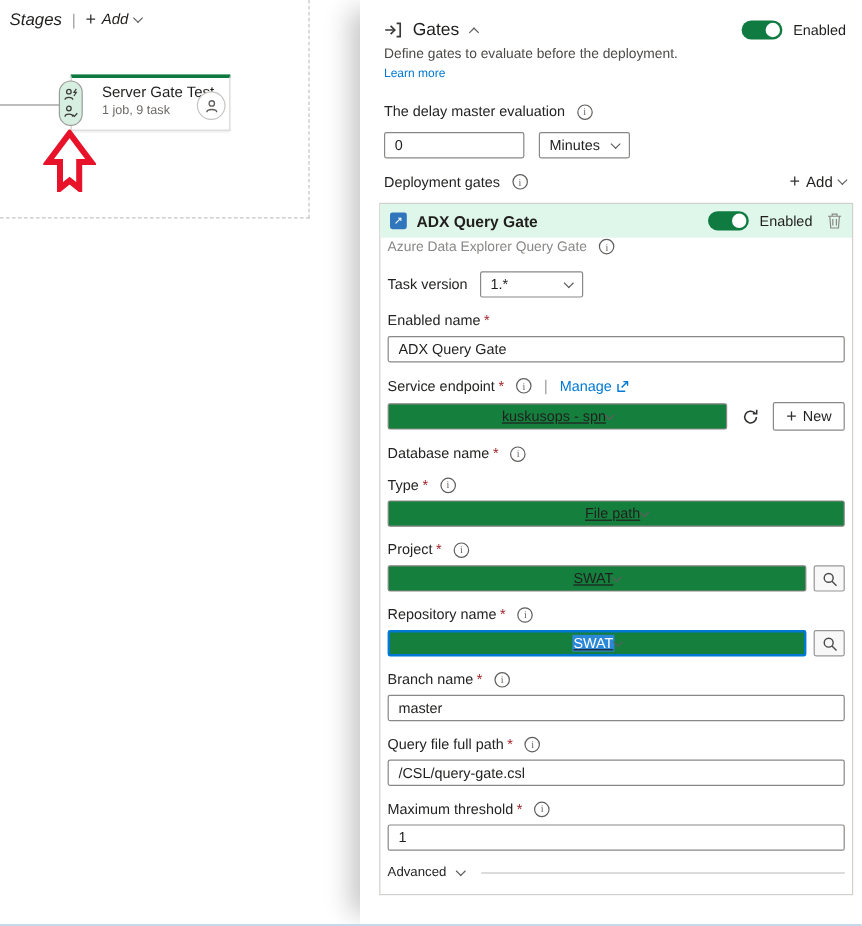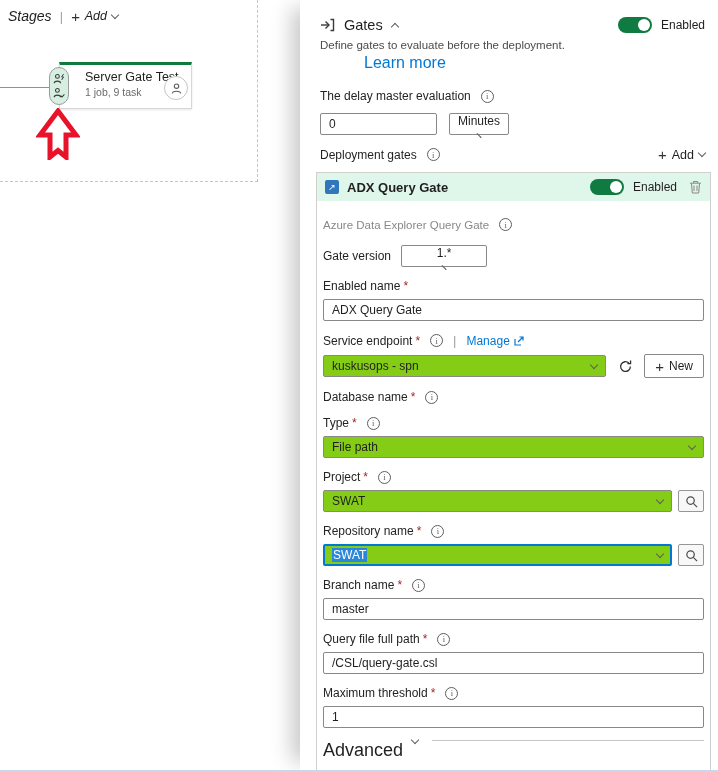--- a/index.html
+++ b/index.html
@@ -34,63 +34,63 @@
     padding:0 18px 0 20px; }
   .panel-header { margin-top:17px; display:flex; align-items:center; }
   .gates-title { font-size:14.5px; color:#201f1e; margin-left:8px; }
   .panel-header .chev-up { margin-left:9px; }
   .spacer { flex:1; }
   .toggle { width:34px; height:16px; border-radius:9px; background:#0f7b41; position:relative; cursor:pointer; }
   .toggle::after { content:""; position:absolute; right:2px; top:2px; width:12px; height:12px;
     border-radius:50%; background:#fff; }
   .toggle-label { font-size:12px; color:#201f1e; margin-left:9px; }
   .panel-desc { margin-top:6px; font-size:11.5px; color:#4d4b49; }
-  .link { font-size:16px; color:#0078d4; cursor:pointer;margin-left:44px; }
+  .link { font-size:10px; color:#0078d4; cursor:pointer; }
   .learn-more { margin-top:3px; display:inline-block; }
   .row-label { display:flex; align-items:center; font-size:12px; color:#252423; }
   .req { color:#a4262c; margin-left:3px; }
   .info { display:inline-flex; align-items:center; justify-content:center; width:13px; height:13px;
     border:1px solid #605e5c; border-radius:50%; font-size:8.5px; color:#605e5c; margin-left:10px;
     font-family:"Liberation Serif",serif; cursor:pointer; flex:none; }
   .delay-label { margin-top:17px; }
   .delay-controls { margin-top:10px; display:flex; gap:12px; }
   .tin { height:22px; border:1px solid #8a8886; border-radius:2px; font-size:12px; color:#201f1e;
     padding:0 8px; background:#fff; font-family:inherit; }
   .delay-input { width:117px; }
   .select-box { height:22px; border:1px solid #8a8886; border-radius:2px; background:#fff;
-    display:flex; align-items:center; gap:10px; padding:0 8px; font-size:12px; cursor:pointer;flex-direction:column; }
+    display:flex; align-items:center; gap:10px; padding:0 8px; font-size:12px; cursor:pointer; }
   .dg-row { margin-top:12px; display:flex; align-items:center; }
   .dg-label { font-size:12px; color:#201f1e; }
   .gate-card { margin:10px -6px 0 -4px; border:1px solid #d2d0ce; background:#fff; }
   .gate-head { height:28px; background:#dff6ea; display:flex; align-items:center; padding:0 8px; }
   .adx-icon { width:14px; height:14px; background:#3076bc; border-radius:2px; color:#fff;
     font-size:9px; display:flex; align-items:center; justify-content:center; flex:none; }
   .gate-title { font-size:13px; font-weight:bold; color:#201f1e; margin-left:8px; }
   .trash-btn { margin-left:12px; cursor:pointer; display:flex; }
   .gate-body { padding:0 6px 12px 6px; }
-  .gate-sub { margin-top:17px; font-size:11.5px; color:#8a8886; display:flex; align-items:center; }
+  .gate-sub { margin-top:1px; font-size:11.5px; color:#8a8886; display:flex; align-items:center; }
   .taskv-row { margin-top:14px; display:flex; align-items:center; gap:10px; font-size:12px; }
   .taskv-dd { width:86px; justify-content:space-between; }
   .fld-label { margin-top:12px; }
   .fld-ctl { margin-top:6px; }
-  .combo { height:22px; border:1px solid #8a8886; border-radius:2px; background:#84cc16; display:flex;
-    align-items:center; justify-content:space-between; padding:0 8px; font-size:12px; cursor:pointer; }
+  .combo { height:22px; border:1px solid #8a8886; border-radius:2px; background:#15803d; display:flex;
+    align-items:center; justify-content:center; padding:0 8px; font-size:12px; cursor:pointer;text-decoration:underline; }
   .full { width:100%; }
   .fld-row { margin-top:6px; display:flex; gap:6px; align-items:center; }
   .grow { flex:1; }
   .icon-btn { width:26px; height:24px; display:flex; align-items:center; justify-content:center;
     background:none; border:none; cursor:pointer; }
   .new-btn { height:24px; border:1px solid #8a8886; background:#fff; border-radius:2px; display:flex;
     align-items:center; gap:5px; padding:0 10px; font-size:12px; color:#201f1e; cursor:pointer;
     font-family:inherit; }
   .search-btn { width:26px; height:22px; border:1px solid #979695; background:#f8f8f8; border-radius:2px;
     display:flex; align-items:center; justify-content:center; cursor:pointer; }
   .combo-focused { border:2px solid #0078d4; padding:0 7px; }
   .sel-text { background:#2b88d8; color:#fff; padding:0 1px; }
-  .collapse-row { display:flex; align-items:flex-start; font-size:18px; color:#201f1e; cursor:pointer; }
+  .collapse-row { display:flex; align-items:center; font-size:11px; color:#201f1e; cursor:pointer; }
   .collapse-row .chev { margin-left:9px; }
   .rule { flex:1; height:1px; background:#c8c6c4; margin-left:14px; }
   .adv-row { margin-top:12px; }
   .bottom-edge { position:absolute; left:0; bottom:0; width:718px; height:2px; background:#c5d9ea; }
 </style>
 </head>
 <body>
 
 <div class="stage-canvas">
   <div class="dashed-region"></div>
@@ -192,21 +192,21 @@
       </span>
     </div>
 
     <div class="gate-body">
       <div class="gate-sub">
         <span>Azure Data Explorer Query Gate</span>
         <span class="info">i</span>
       </div>
 
       <div class="taskv-row">
-        <span>Gate version</span>
+        <span>Task version</span>
         <span class="select-box taskv-dd">
           <span>1.*</span>
           <span class="chev"></span>
         </span>
       </div>
 
       
       <div class="row-label fld-label">
         <span>Enabled name</span>
         <span class="req">*</span>

